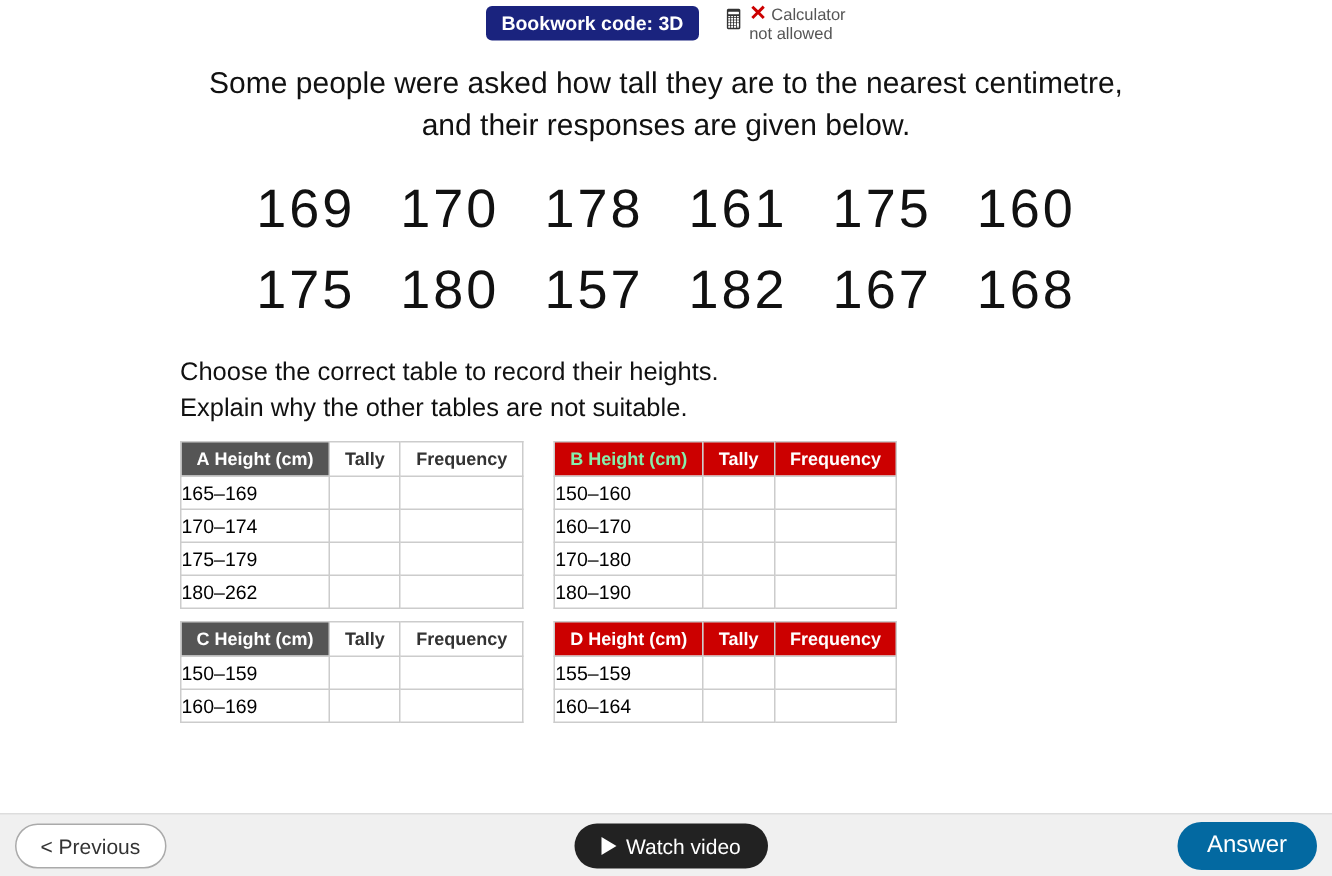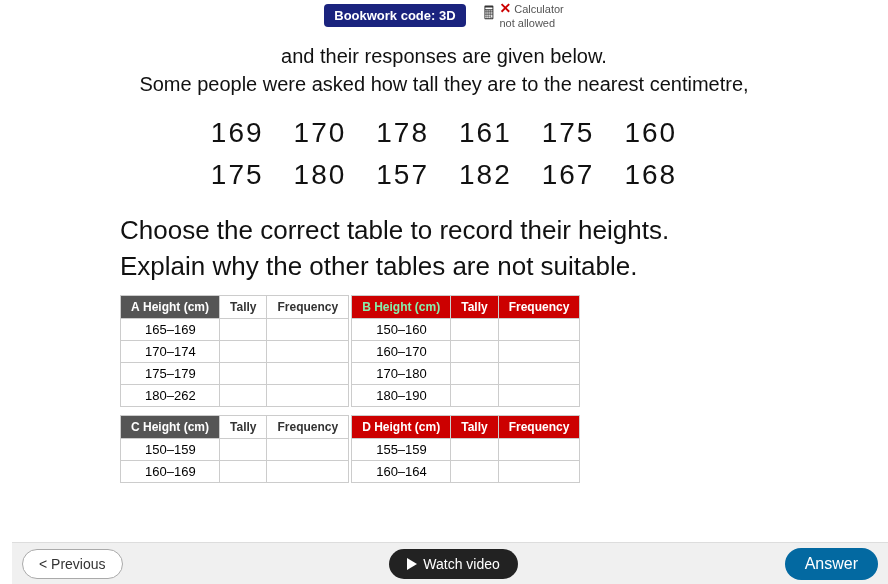--- a/index.html
+++ b/index.html
@@ -55,45 +55,45 @@
       text-align: center;
       padding: 8px 20px 4px 20px;
       font-size: 20px;
       line-height: 1.4;
       color: #111;
     }
 
     
     .data-numbers {
       text-align: left;
-      font-size: 28px;
+      font-size: 36px;
       line-height: 1.5;
       padding: 10px 0 6px 0;
       color: #111;
       letter-spacing: 2px;
     }
     .data-row {
       display: flex;
       justify-content: center;
       gap: 30px;
     }
 
     
     .instruction-text {
       text-align: left;
       padding: 10px 40px 10px 120px;
-      font-size: 26px;
+      font-size: 17px;
       line-height: 1.4;
       color: #111;
     }
 
     
     .tables-area {
       display: flex;
-      gap: 2px;
+      gap: 20px;
       padding: 0 30px 0 120px;
       align-items: flex-start;
     }
 
     .table-group {
       display: flex;
       flex-direction: column;
     }
 
     .freq-table {
@@ -156,28 +156,28 @@
       color: #fff;
       text-align: left;
     }
     .table-d-header th:not(:first-child) {
       background: #c00;
       color: #fff;
     }
 
     .freq-table td:first-child {
       text-align: left;
-      padding-left: 24px;
+      padding-left: 0;
     }
 
     
     .bottom-bar {
       position: absolute;
       bottom: 0;
-      left: 12px;
+      left: 0;
       right: 0;
       height: 42px;
       background: #f0f0f0;
       display: flex;
       align-items: center;
       justify-content: space-between;
       padding: 0 10px;
       border-top: 1px solid #ddd;
     }
 
@@ -253,22 +253,22 @@
     <span class="calc-icon">🖩</span>
     <div class="calc-not-allowed">
       <span class="x-mark">✕</span>
       <span>Calculator</span><br>
       <span>not allowed</span>
     </div>
   </div>
 </div>
 
 <div class="question-area">
+  <div>Some people were asked how tall they are to the nearest centimetre,</div>
   <div>and their responses are given below.</div>
-  <div>Some people were asked how tall they are to the nearest centimetre,</div>
 </div>
 
 <div class="data-numbers">
   <div class="data-row">
     <span>169</span>
     <span>170</span>
     <span>178</span>
     <span>161</span>
     <span>175</span>
     <span>160</span>

